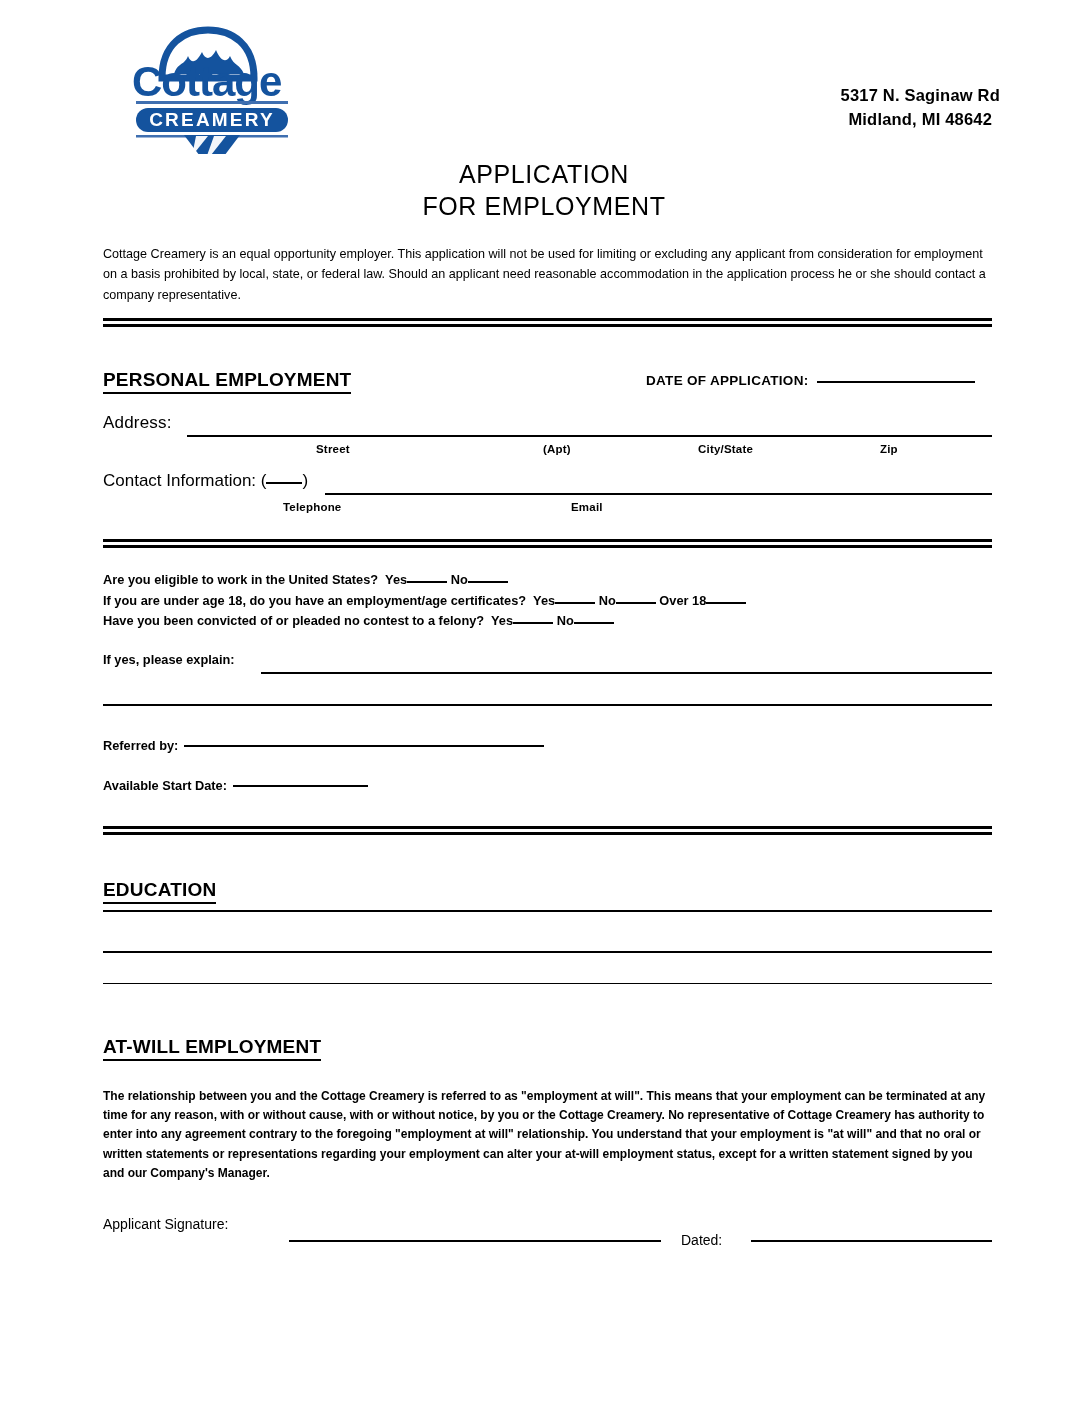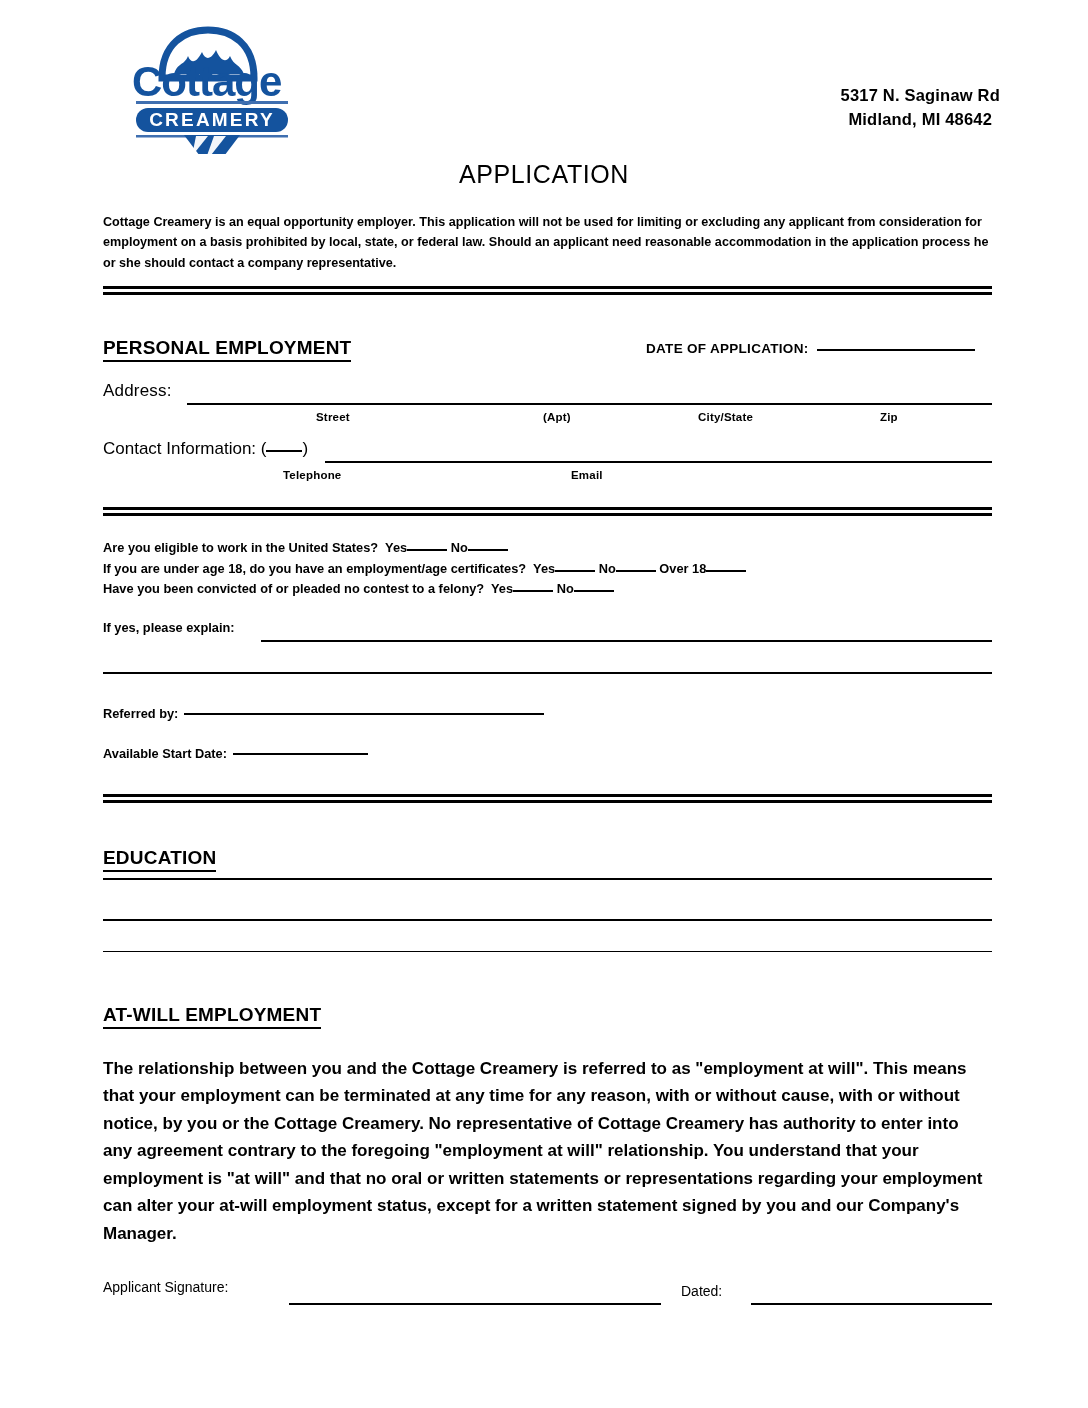--- a/index.html
+++ b/index.html
@@ -55,21 +55,21 @@
     font-size: 25px;
     line-height: 1.28;
     letter-spacing: 0.6px;
   }
   .title-line { display: block; }
 
   
   .intro {
     margin: 22px 96px 4px 103px;
     font-size: 12.6px;
-    font-weight: bold;
+    font-weight: normal;
     line-height: 1.62;
     text-align: left;
   }
 
   
   .rule-double {
     margin: 13px 96px 0 103px;
     border-top: 3px solid #000;
     border-bottom: 3px solid #000;
     height: 3px;
@@ -232,35 +232,35 @@
   .edu-rule-thin {
     margin: 0 96px 0 103px;
     border-top: 1.5px solid #000;
   }
   .edu-gap-tall { height: 33px; }
   .edu-gap-short { height: 30px; }
 
   
   .atwill-body {
     margin: 26px 96px 0 103px;
-    font-size: 17px;
+    font-size: 12px;
     font-weight: bold;
     line-height: 1.62;
   }
 
   
   .sig-row {
     position: relative;
     margin: 32px 96px 0 103px;
     height: 34px;
     font-size: 14px;
   }
   .sig-label { position: absolute; left: 0; top: 0; white-space: nowrap; }
   .sig-line  { position: absolute; left: 186px; width: 372px; bottom: 8px; border-bottom: 2.5px solid #000; }
-  .dated-label { position: absolute; left: 578px; top: 4px; white-space: nowrap; }
+  .dated-label { position: absolute; left: 578px; top: 16px; white-space: nowrap; }
   .dated-line  { position: absolute; left: 648px; right: 0; bottom: 8px; border-bottom: 2.5px solid #000; }
 </style>
 </head>
 <body>
 
 <div class="page">
 
   <div class="header">
 
     <div class="logo">
@@ -287,20 +287,21 @@
     </div>
 
     <div class="address-block">
       <div>5317 N. Saginaw Rd</div>
       <div>Midland, MI 48642</div>
     </div>
   </div>
 
   <div class="title-block">
     <span class="title-line">APPLICATION</span>
+    <span class="title-line">FOR EMPLOYMENT</span>
   </div>
 
   <div class="intro">Cottage Creamery is an equal opportunity employer.  This application will not be used for limiting or excluding any applicant from consideration for employment on a basis prohibited by local, state, or federal law.  Should an applicant need reasonable accommodation in the application process he or she should contact a company representative.</div>
 
   <div class="rule-double"></div>
 
   <div class="pi-headrow">
     <div class="section-head">PERSONAL EMPLOYMENT</div>
     <div class="doa">
       <span>DATE OF APPLICATION:</span><span class="doa-line"></span>

